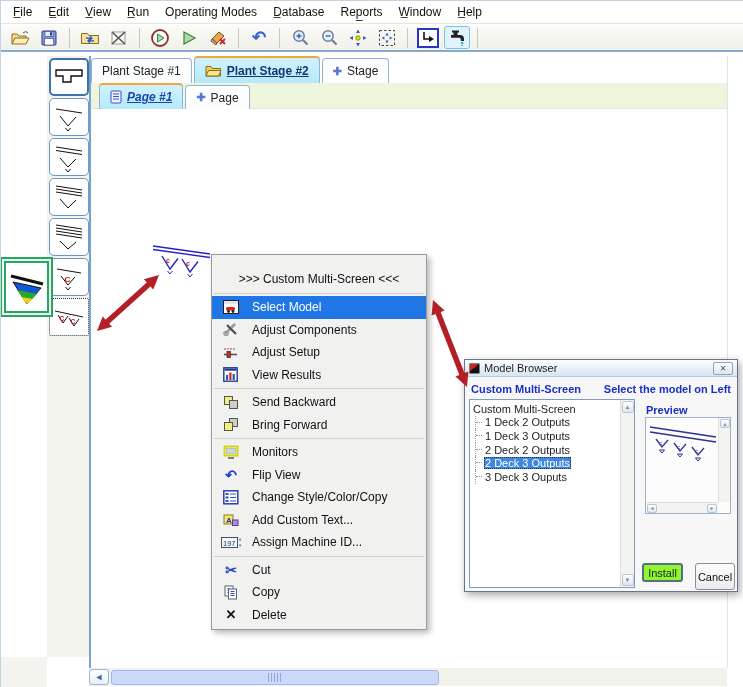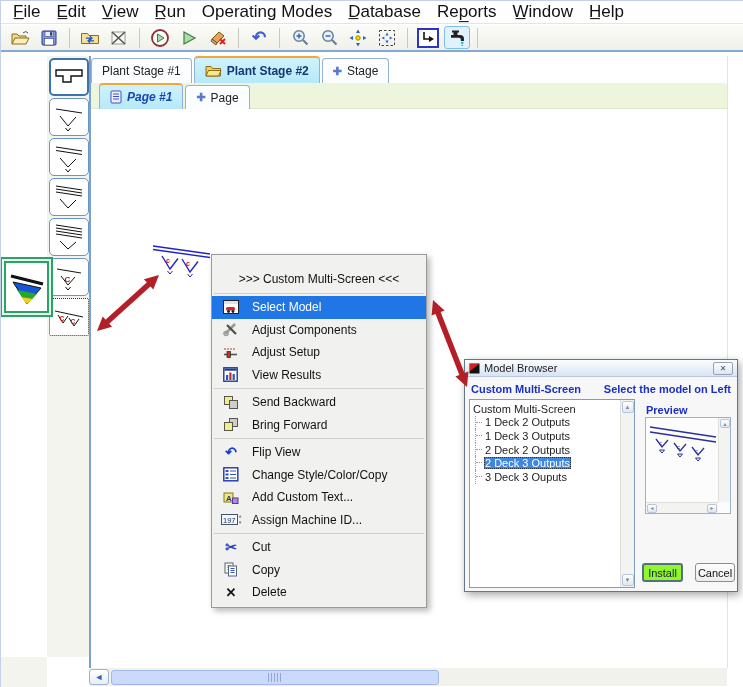--- a/index.html
+++ b/index.html
@@ -1,39 +1,39 @@
 <!DOCTYPE html>
 <html><head>
 <meta charset="utf-8">
 <style>
   *{box-sizing:border-box;margin:0;padding:0}
   body{margin:0;background:#fff}
   .app{position:relative;width:743px;height:687px;background:#fff;font-family:"Liberation Sans",sans-serif;overflow:hidden;border-left:1px solid #c3d2e4;border-top:1px solid #c3d2e4}
   
-  .menubar{position:absolute;left:0;top:0;right:0;height:23px;display:flex;align-items:center;padding-left:4px;background:#fff;border-bottom:1px solid #e6e6e0;font-size:17px;color:#111}
+  .menubar{position:absolute;left:0;top:0;right:0;height:23px;display:flex;align-items:center;padding-left:4px;background:#fff;border-bottom:1px solid #e6e6e0;font-size:12px;color:#111}
   .mi{padding:3px 8px;cursor:default;white-space:nowrap}
   
   .toolbar{position:absolute;left:0;top:24px;right:0;height:27px;display:flex;align-items:center;gap:3px;padding-left:6px;background:linear-gradient(#fbfbf8,#f1f1ea);border-bottom:2px solid #86a9d2}
   .tbtn{width:26px;height:23px;display:flex;align-items:center;justify-content:center;border-radius:3px;flex:none}
   .tbtn.sel{background:#e2f2fd;border:1px solid #7fc0ea}
   .tsep{width:1px;height:20px;background:#c9c9c1;margin:0 4px;flex:none}
   .gly{font-weight:bold;line-height:1}
   
   .palette{position:absolute;left:46px;top:55px;width:44px;height:601px;background:#f4f4ee}
   .pbtn{width:40px;height:38px;margin:2px auto;background:#fff;border:1px solid #6b95c6;border-radius:5px;display:flex;align-items:center;justify-content:center}
   .pbtn.first{border:2px solid #3c72ae}
   .pbtn.focused{border:1px dotted #333;border-radius:2px}
   .bottomleft{position:absolute;left:0;top:656px;width:46px;height:31px;background:#f4f4ee}
   .vline{position:absolute;left:88px;top:55px;width:2px;height:612px;background:#7ba2cf}
   .rightline{position:absolute;left:726px;top:55px;width:1px;height:612px;background:#dde4ec}
   .selequip{position:absolute;left:3px;top:260px;width:45px;height:52px;background:#fff;border:2px solid #27a562;box-shadow:0 0 0 2px #eafaf1,0 0 0 4px #27a562;display:flex;align-items:center;justify-content:center}
   
   .stagetabs{position:absolute;left:90px;top:55px;height:27px;display:flex;align-items:flex-end;z-index:3}
   .tab{display:inline-flex;align-items:center;gap:5px;padding:0 10px;height:25px;border:1px solid #93b2d6;border-bottom:none;border-radius:4px 4px 0 0;background:#fcfdfe;font-size:12px;color:#222;margin-right:2px;white-space:nowrap}
-  .tab.active{background:linear-gradient(#cff2fd,#b6e9f9);border-top:2px solid #f2a73c;font-weight:bold;color:#13386e;height:27px}
+  .tab.active{background:linear-gradient(#cff2fd,#b6e9f9);border-top:2px solid #f2a73c;font-weight:bold;text-decoration:underline;color:#13386e;height:27px}
   .pagestrip{position:absolute;left:90px;top:82px;width:636px;height:26px;background:#edf6dd;border-bottom:1px solid #dfe9ce;z-index:2}
   .pagetabs{position:absolute;left:98px;top:82px;height:26px;display:flex;align-items:flex-end;z-index:3}
   .pagetabs .tab{height:24px}
   .pagetabs .tab.active{height:26px;font-style:italic;color:#1747ae}
   
   .ctxmenu{position:absolute;left:210px;top:253px;width:216px;background:#f1f1f0;border:1px solid #9a9a9a;box-shadow:3px 3px 6px rgba(0,0,0,.28);z-index:20;padding:12px 0 3px}
   .cm-title{height:24px;display:flex;align-items:center;justify-content:center;font-size:12px;color:#111}
   .cm-sep{height:1px;background:#cfcfcf;margin:2px 2px}
   .cm-item{height:22.5px;display:flex;align-items:center;font-size:12px;color:#111;padding-left:8px;gap:10px}
   .cm-item .ic{width:22px;height:18px;display:flex;align-items:center;justify-content:center;flex:none}
@@ -52,21 +52,21 @@
   .trow.selrow .lbl{background:#3f86de;color:#fff;outline:1px dotted #234;outline-offset:-1px}
   .vscroll{position:absolute;right:0;top:0;bottom:0;width:14px;background:#f3f3f1;border-left:1px solid #dedeD8;display:flex;flex-direction:column;justify-content:space-between;align-items:center}
   .sarrow{width:12px;height:12px;border:1px solid #b9c6da;border-radius:2px;background:linear-gradient(#fff,#dfe6ef);font-size:6px;color:#7a8aa0;display:flex;align-items:center;justify-content:center;margin:1px;flex:none}
   .pv-lab{position:absolute;left:181px;top:44px;color:#1a2fc4;font-weight:bold}
   .preview{position:absolute;left:180px;top:57px;width:86px;height:97px;background:#fcfcfd;border:1px solid #9db2c8}
   .pv-v{position:absolute;right:0;top:0;bottom:11px;width:12px;background:#f3f3f1;border-left:1px solid #e0e0da}
   .pv-h{position:absolute;left:0;right:12px;bottom:0;height:11px;background:#f3f3f1;border-top:1px solid #e0e0da;display:flex;justify-content:space-between;align-items:center}
   .sarrow.sm{width:10px;height:9px;font-size:5px}
   .btn{position:absolute;display:flex;align-items:center;justify-content:center;font-size:11px;border-radius:3px}
   .btn-install{left:177px;top:203px;width:41px;height:19px;background:#92f62e;border:2px solid #55707e;color:#123}
-  .btn-cancel{left:230px;top:203px;width:40px;height:19px;background:linear-gradient(#fdfdfd,#ececec);border:1px solid #8e8e8e;color:#111}
+  .btn-cancel{left:230px;top:203px;width:40px;height:27px;background:linear-gradient(#fdfdfd,#ececec);border:1px solid #8e8e8e;color:#111}
   
   .hscrollbar{position:absolute;left:88px;top:667px;width:638px;height:18px;background:#f2f2ed;display:flex;align-items:center}
   .hs-left{width:20px;height:16px;background:linear-gradient(#fff,#e8eef8);border:1px solid #9ab1d9;border-radius:3px;color:#3a62b8;font-size:9px;display:flex;align-items:center;justify-content:center;margin:0 2px 0 0;flex:none}
   .hs-thumb{width:328px;height:15px;background:#cbd9fa;border:1px solid #a3b6ec;border-radius:3px;display:flex;align-items:center;justify-content:center;flex:none}
   .hs-grip{width:14px;height:9px;background:repeating-linear-gradient(90deg,#93a6d8 0 1px,rgba(0,0,0,0) 1px 3px)}
   
   .comp{position:absolute;left:150px;top:242px;z-index:4}
   .annot{position:absolute;left:0;top:0;z-index:50;pointer-events:none}
 </style>
 </head>
@@ -358,20 +358,30 @@
     <div class="cm-item">
       <span class="ic">
           <svg width="16" height="15">
             <rect x="6.5" y="1.5" width="8" height="8" fill="#cfcfc8" stroke="#555"></rect>
             <rect x="1.5" y="5.5" width="8" height="8" fill="#f3ef7d" stroke="#555"></rect>
           </svg>
         </span>
       <span>Bring Forward</span>
     </div>
     <div class="cm-sep"></div>
+    <div class="cm-item">
+      <span class="ic">
+          <svg width="16" height="15">
+            <rect x="1.5" y="1.5" width="13" height="9" fill="#eef2ee" stroke="#d8d411" stroke-width="2"></rect>
+            <rect x="3.5" y="3.5" width="9" height="5" fill="#cfd8cf" stroke="#99aaaa" stroke-width="0.6"></rect>
+            <line x1="5" y1="13" x2="11" y2="13" stroke="#555" stroke-width="1.5"></line>
+          </svg>
+        </span>
+      <span>Monitors</span>
+    </div>
     <div class="cm-item">
       <span class="ic">
           <span class="gly" style="font-size:14px;color:#1a3fd0">↶</span>
         </span>
       <span>Flip View</span>
     </div>
     <div class="cm-item">
       <span class="ic">
           <svg width="16" height="15">
             <rect x="0.8" y="0.8" width="14" height="13" fill="#fff" stroke="#2233aa" stroke-width="1.4"></rect>

